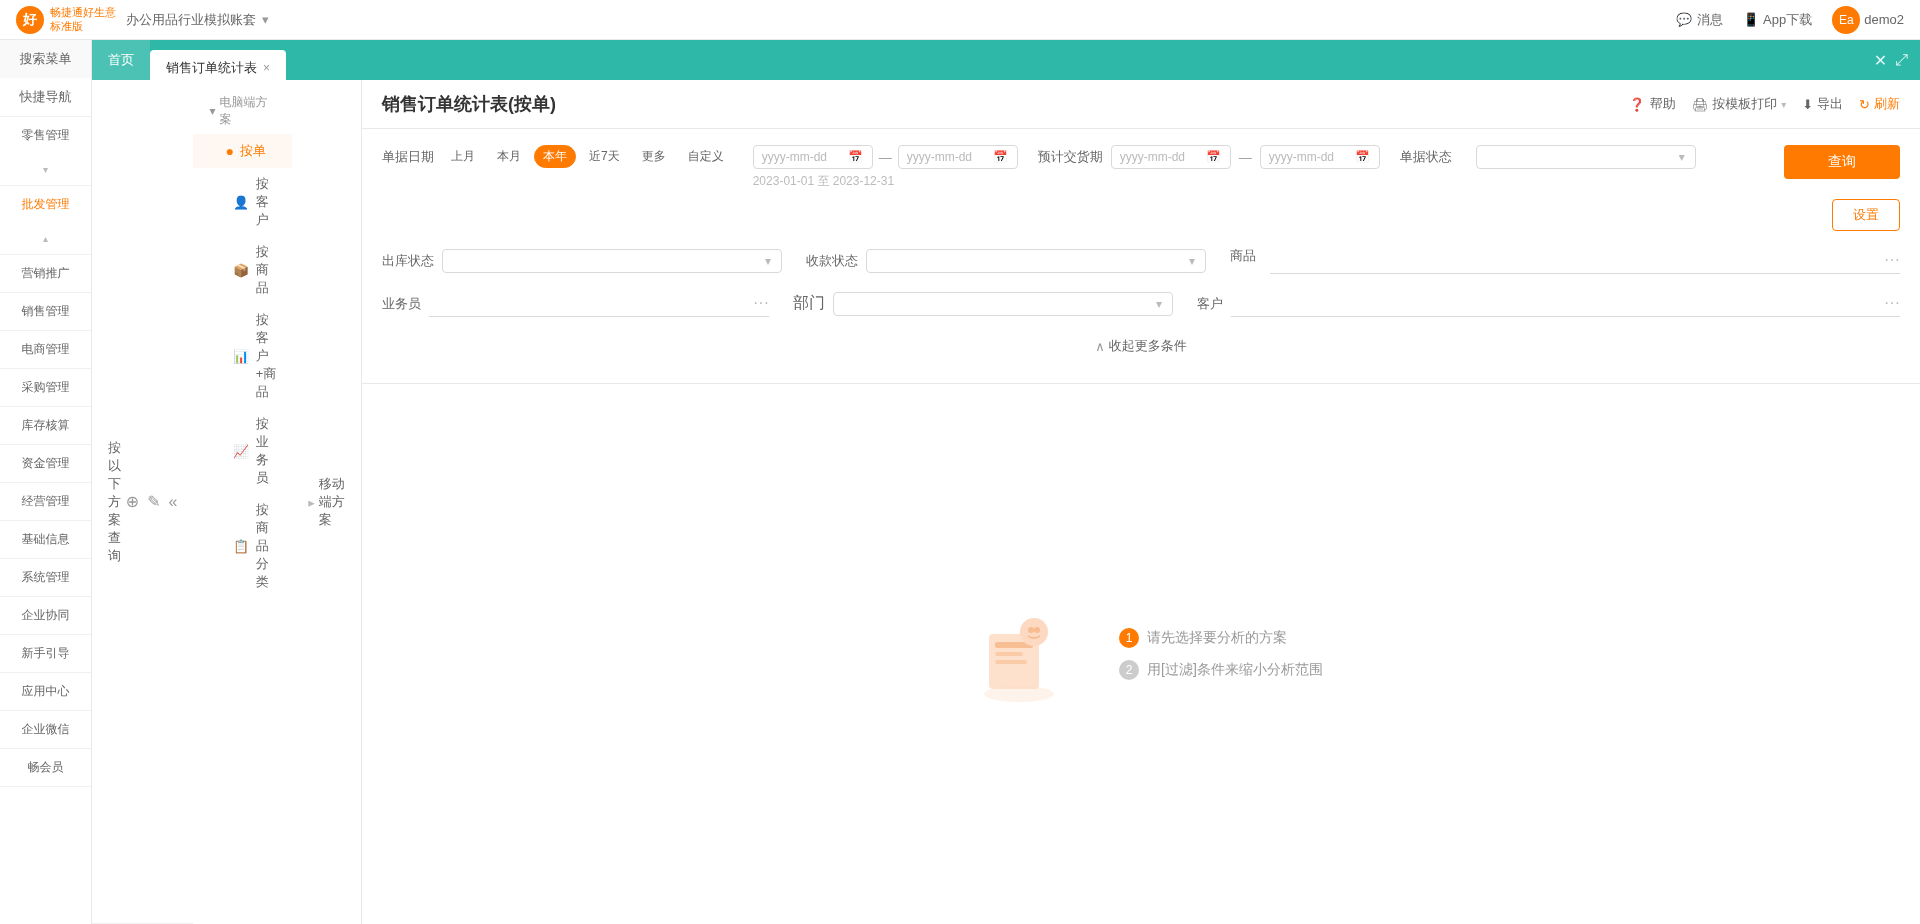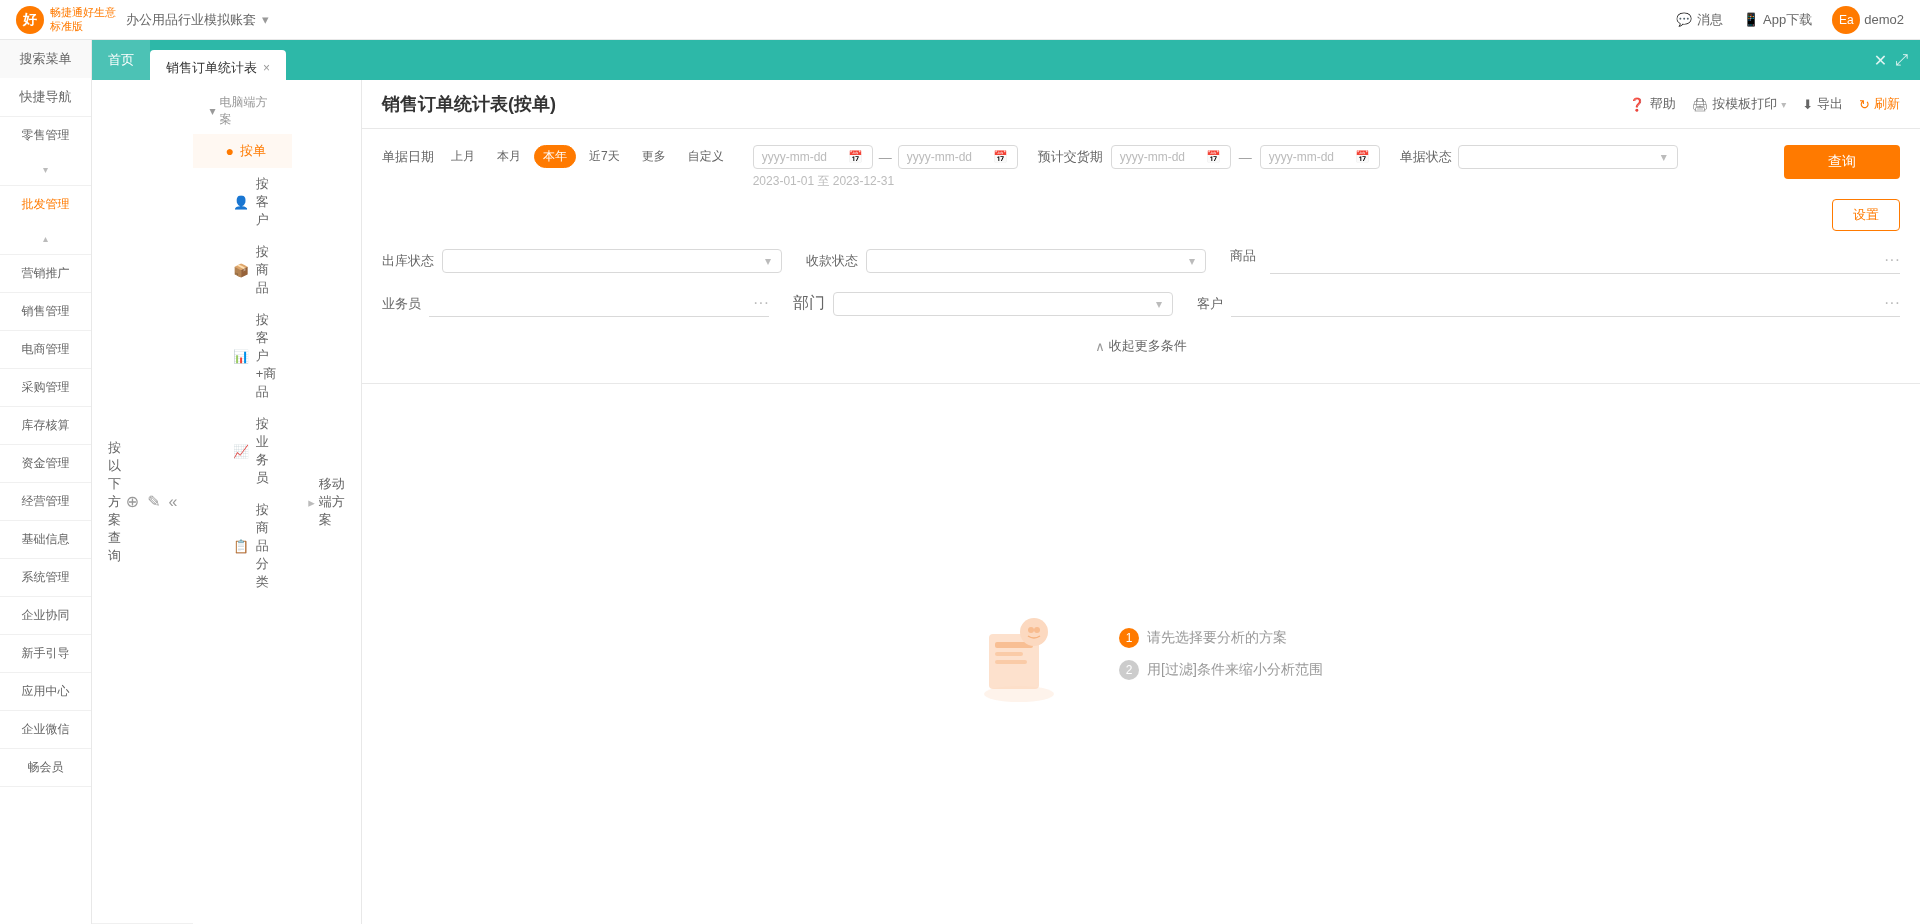--- a/index.html
+++ b/index.html
@@ -307,21 +307,21 @@
                 <span style="color:#bbb; font-size:12px;">yyyy-mm-dd</span>
                 <span style="color:#bbb;">📅</span>
               </div>
               <span style="color:#999;">—</span>
               <div class="date-input">
                 <span style="color:#bbb; font-size:12px;">yyyy-mm-dd</span>
                 <span style="color:#bbb;">📅</span>
               </div>
             </div>
 
-            <div style="display:flex; align-items:center; gap:6px; flex-shrink:0;">
+            <div style="display:flex; align-items:center; gap:24px; flex-shrink:0;">
               <span style="color:#666; font-size:13px; white-space:nowrap;">单据状态</span>
               <div style="display:flex; align-items:center; justify-content:space-between; border:1px solid #d9d9d9; border-radius:4px; padding:4px 10px; width:220px; cursor:pointer;">
                 <span style="color:#bbb; font-size:13px;"></span>
                 <span style="color:#bbb; font-size:12px;">▾</span>
               </div>
             </div>
 
             <div style="margin-left:auto; display:flex; flex-direction:column; gap:20px;">
               <button class="btn-query">查询</button>
               <button class="btn-settings">设置</button>

